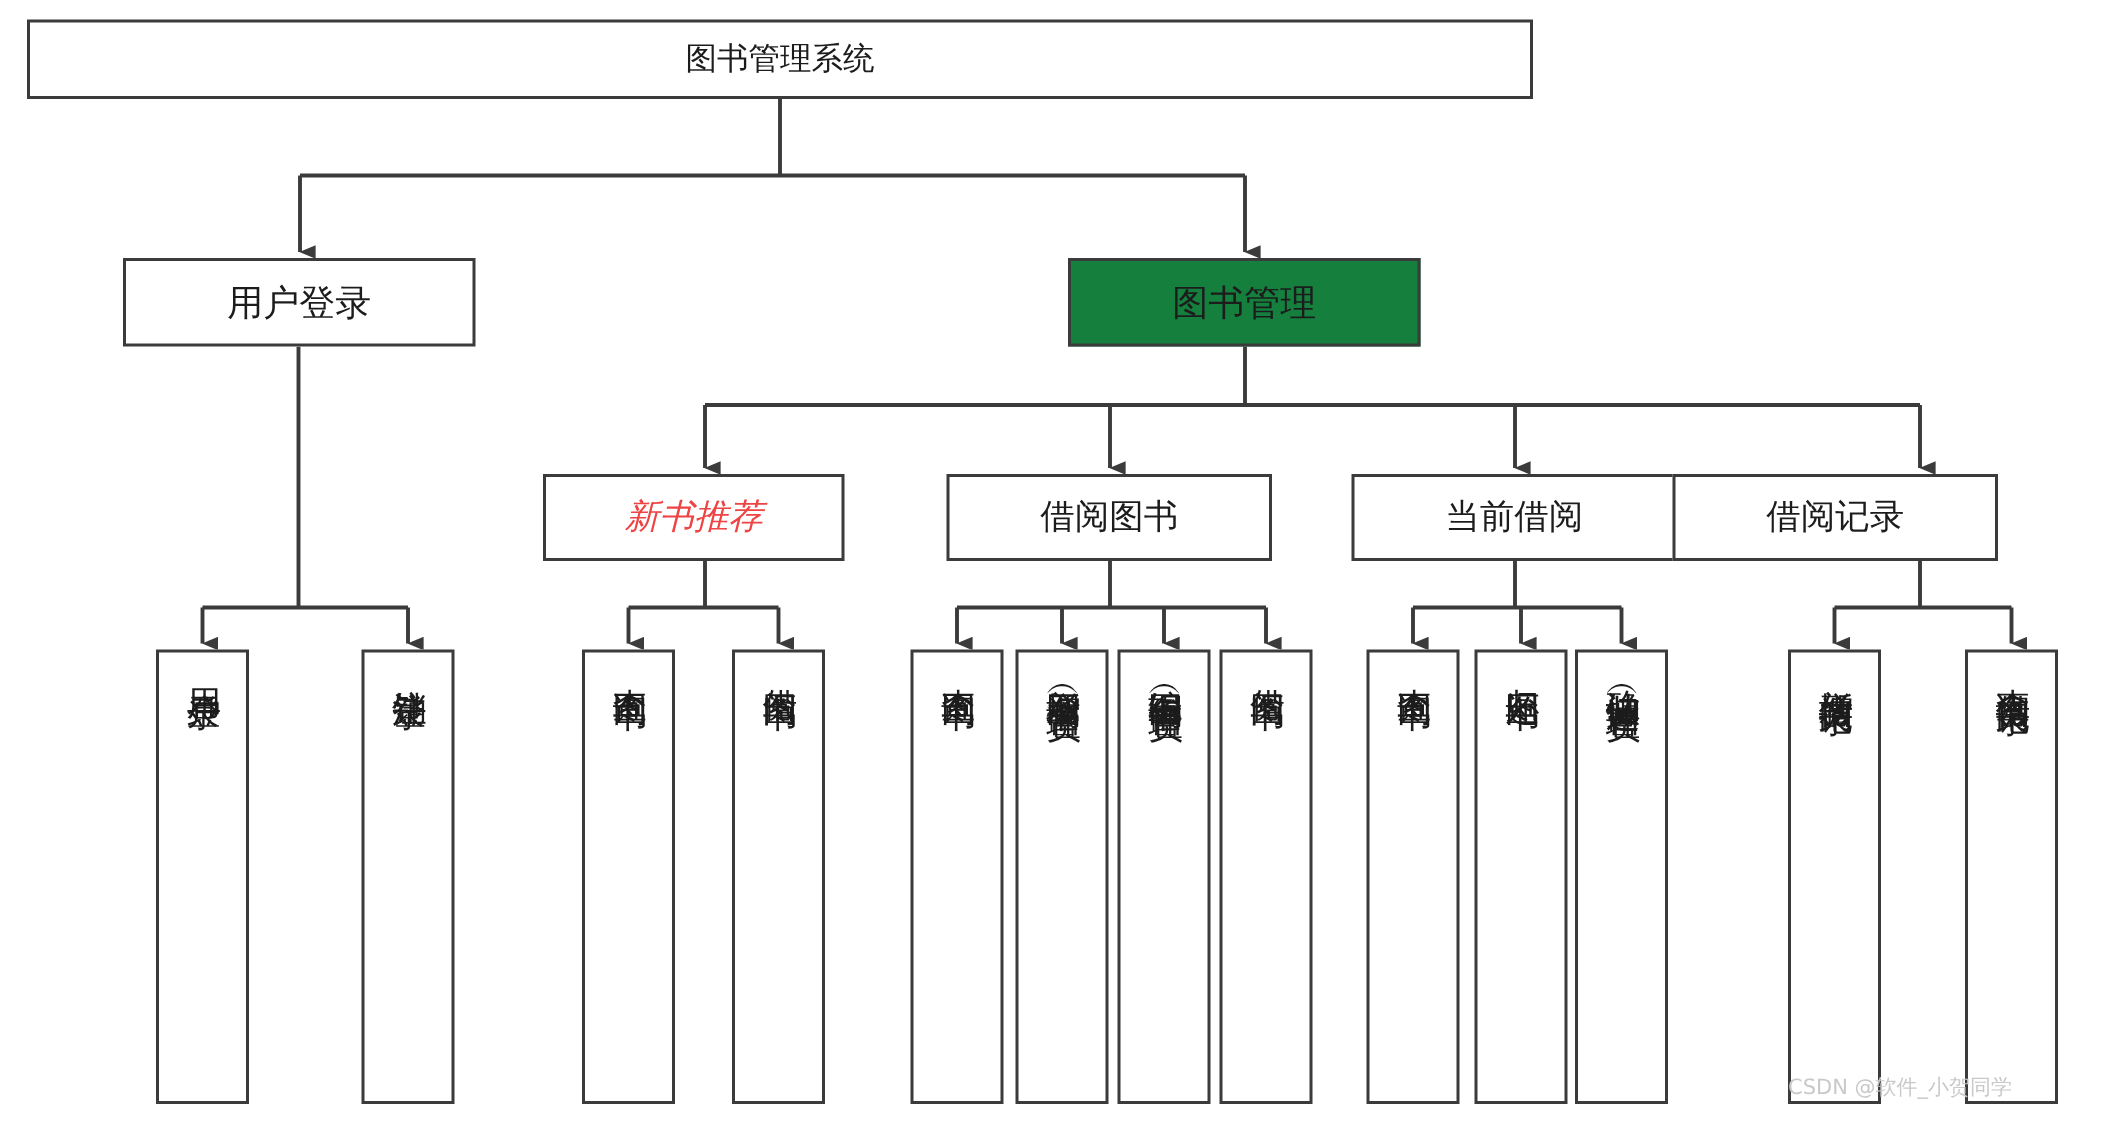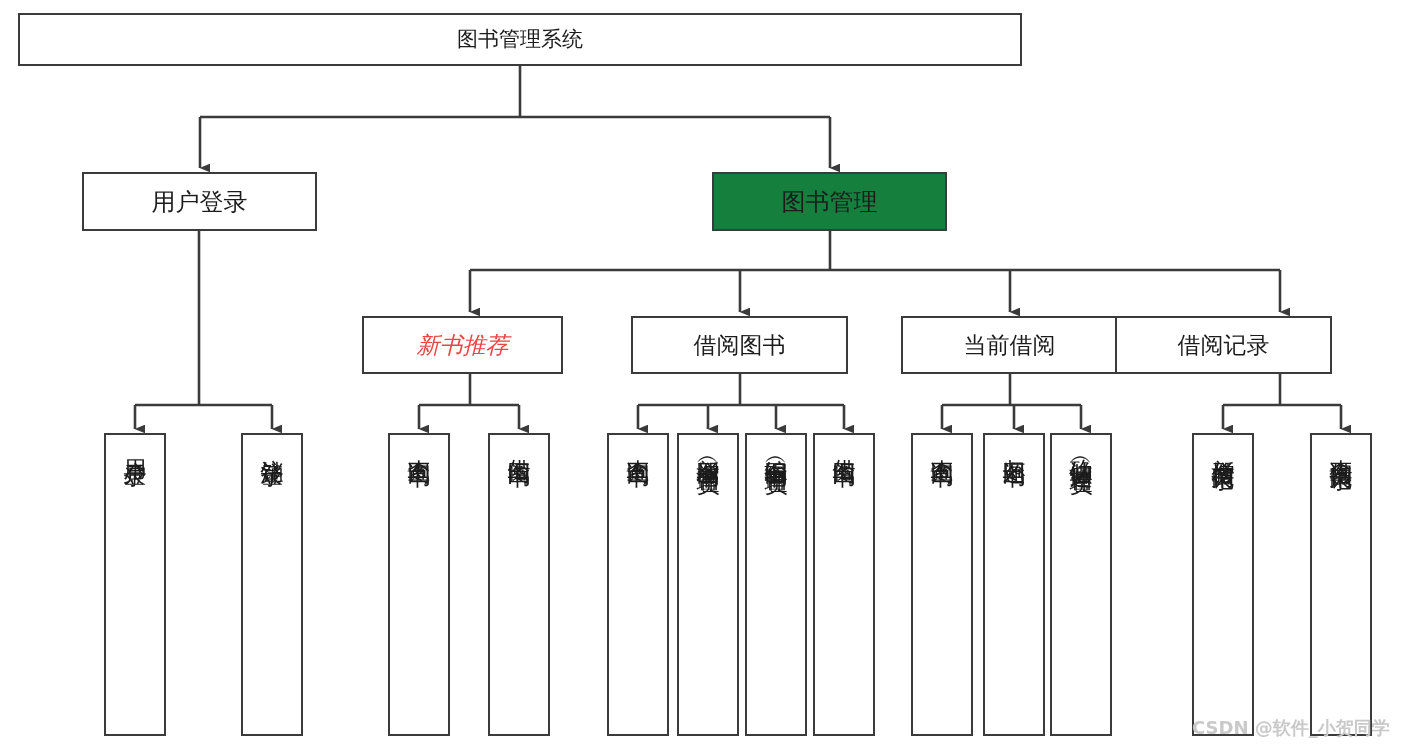--- a/index.html
+++ b/index.html
@@ -53,25 +53,24 @@
     line-height: 1;
     white-space: nowrap;
   }
   .lvl-root .node-label { font-size: 21px; }
   .lvl-2 .node-label { font-size: 24px; }
   .lvl-3 .node-label { font-size: 23px; }
   .lvl-4 .node-label { font-size: 23px; }
   .watermark {
     position: absolute;
     color: #c9c9c9;
-    font-size: 18px;
+    font-size: 14px;
     white-space: nowrap;
     pointer-events: none;
     font-family: "DejaVu Sans", "Liberation Sans", sans-serif;
-    font-weight: bold;
   }
 </style>
 </head>
 <body>
 
 <div id="diagram-root" style="background: rgb(255, 255, 255);">
 
   <svg id="diagram-svg" viewBox="0 0 1405 747" xmlns="http://www.w3.org/2000/svg">
     <defs>
       <marker id="arrowhead" markerWidth="9" markerHeight="11" refX="4.5" refY="10.4" orient="auto" markerUnits="userSpaceOnUse">

